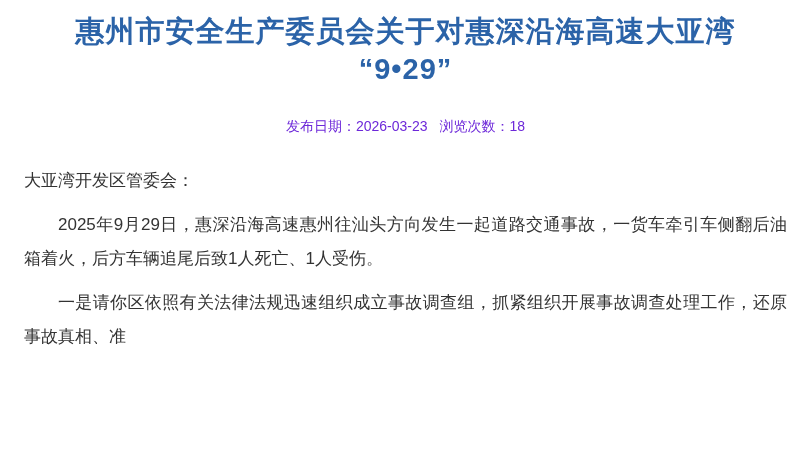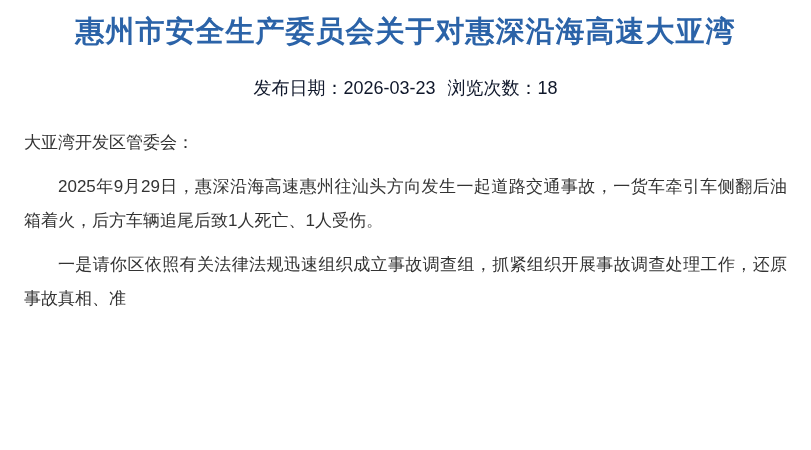--- a/index.html
+++ b/index.html
@@ -26,22 +26,22 @@
     line-height: 38px;
     font-weight: 700;
     letter-spacing: 1px;
   }
   .doc-title .t-line {
     display: block;
   }
   .meta-line {
     margin-top: 30px;
     text-align: center;
-    color: #0f172a;
-    font-size: 18px;
+    color: #6d28d9;
+    font-size: 14px;
     line-height: 17px;
   }
   .meta-line .meta-item {
     display: inline-block;
   }
   .meta-line .meta-gap {
     display: inline-block;
     width: 12px;
   }
   .content {
@@ -64,20 +64,21 @@
   }
 </style>
 </head>
 <body>
 
 <div class="viewport">
   <div class="page">
 
     <h1 class="doc-title">
       <span class="t-line">惠州市安全生产委员会关于对惠深沿海高速大亚湾</span>
+      <span class="t-line">“9•29”</span>
     </h1>
 
     <div class="meta-line">
       <span class="meta-item">发布日期：</span><span class="meta-item">2026-03-23</span><span class="meta-gap"></span><span class="meta-item">浏览次数：</span><span class="meta-item">18</span>
     </div>
 
     <div class="content">
       <p class="salutation">大亚湾开发区管委会：</p>
       <p class="para">2025年9月29日，惠深沿海高速惠州往汕头方向发生一起道路交通事故，一货车牵引车侧翻后油箱着火，后方车辆追尾后致1人死亡、1人受伤。</p>
       <p class="para">一是请你区依照有关法律法规迅速组织成立事故调查组，抓紧组织开展事故调查处理工作，还原事故真相、准</p>

